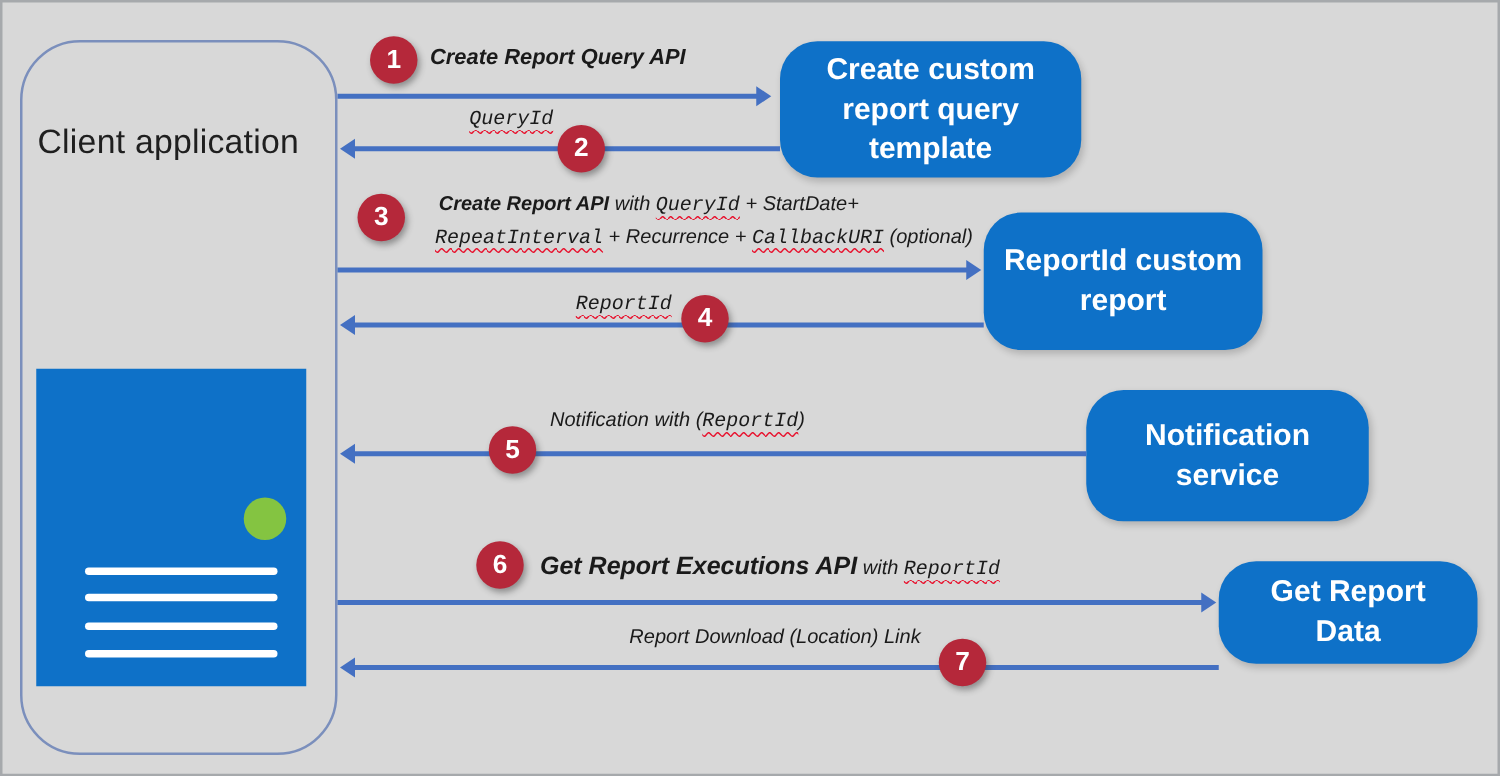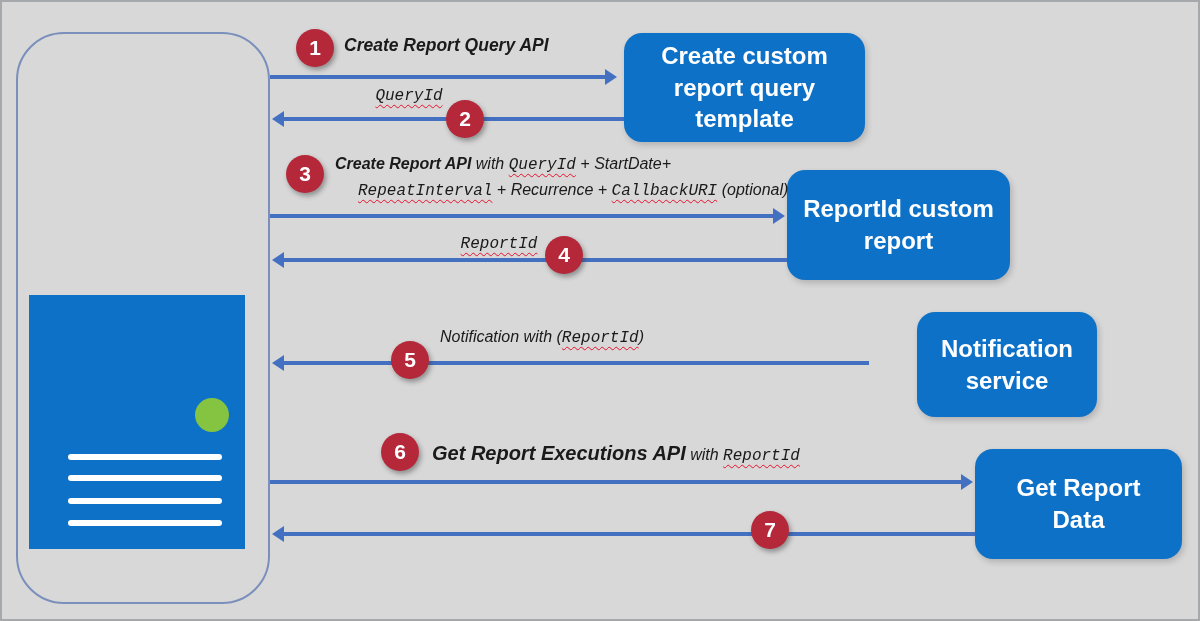--- a/index.html
+++ b/index.html
@@ -24,21 +24,21 @@
   .doc-dot{
     position:absolute;left:193px;top:396px;width:34px;height:34px;
     border-radius:50%;background:#84c441;
   }
   .doc-line{
     position:absolute;left:66px;width:154px;height:6px;border-radius:3px;
     background:#ffffff;
   }
   
   .node{
-    position:absolute;background:#0e71c8;border-radius:18px;color:#fff;
+    position:absolute;background:#0e71c8;border-radius:30px;color:#fff;
     display:flex;align-items:center;justify-content:center;text-align:center;
     font-size:24px;font-weight:600;line-height:1.32;white-space:pre-line;
     box-shadow:2px 3px 6px rgba(0,0,0,.18);
   }
   
   .arrow{position:absolute;height:4px;background:#4470c2;}
   .arrow.right::after{
     content:"";position:absolute;right:-11px;top:-6px;width:0;height:0;
     border-left:12px solid #4470c2;border-top:8px solid transparent;
     border-bottom:8px solid transparent;
@@ -66,35 +66,36 @@
     text-underline-offset:4px;
     font-family:Liberation Mono, monospace;
   }
 </style>
 </head>
 <body>
 
 <div id="canvas">
 
   <div class="client-box"></div>
+  <div class="client-title">Client application</div>
   <div class="doc-rect"></div>
   <div class="doc-dot"></div>
   <div class="doc-line" style="top:452px"></div>
   <div class="doc-line" style="top:473px"></div>
   <div class="doc-line" style="top:496px"></div>
   <div class="doc-line" style="top:518px"></div>
 
   <div class="node" style="left:622px;top:31px;width:241px;height:109px">Create custom
 report query
 template</div>
   <div class="node" style="left:785px;top:168px;width:223px;height:110px">ReportId custom
 report</div>
-  <div class="node" style="left:915px;top:310px;width:180px;height:105px">Notification
+  <div class="node" style="left:867px;top:310px;width:226px;height:105px">Notification
 service</div>
-  <div class="node" style="left:973px;top:447px;width:207px;height:110px">Get Report
+  <div class="node" style="left:973px;top:447px;width:207px;height:82px">Get Report
 Data</div>
 
   <div class="arrow right" style="left:268px;top:73px;width:336px"></div>
   <div class="arrow left" style="left:281px;top:115px;width:341px"></div>
   <div class="arrow right" style="left:268px;top:212px;width:504px"></div>
   <div class="arrow left" style="left:281px;top:256px;width:504px"></div>
   <div class="arrow left" style="left:281px;top:359px;width:586px"></div>
   <div class="arrow right" style="left:268px;top:478px;width:692px"></div>
   <div class="arrow left" style="left:281px;top:530px;width:692px"></div>
 
@@ -105,33 +106,34 @@
   <div class="badge" style="left:389px;top:339px">5</div>
   <div class="badge" style="left:379px;top:431px">6</div>
   <div class="badge" style="left:749px;top:509px">7</div>
 
   <div class="lbl big" style="left:342px;top:33px">Create Report Query API</div>
 
   <div class="lbl center" style="left:407px;top:84px">
     <span class="wavy">QueryId</span>
   </div>
 
-  <div class="lbl" style="left:333px;top:153px">
+  <div class="lbl" style="left:349px;top:153px">
     <span class="b">Create Report API</span><span> with </span><span class="wavy">QueryId</span><span> + StartDate+</span>
   </div>
-  <div class="lbl" style="left:356px;top:179px">
+  <div class="lbl" style="left:346px;top:179px">
     <span class="wavy">RepeatInterval</span><span> + Recurrence + </span><span class="wavy">CallbackURI</span><span>  (optional)</span>
   </div>
 
   <div class="lbl center" style="left:497px;top:232px">
     <span class="wavy">ReportId</span>
   </div>
 
   <div class="lbl center" style="left:540px;top:326px">
     <span>Notification with (</span><span class="wavy">ReportId</span><span>)</span>
   </div>
 
   <div class="lbl" style="left:430px;top:440px">
     <span class="b" style="font-size:20px">Get Report Executions API</span><span> with </span><span class="wavy">ReportId</span>
   </div>
 
+  <div class="lbl center" style="left:618px;top:499px">Report Download (Location) Link</div>
 
 </div>
 
 </body></html>

